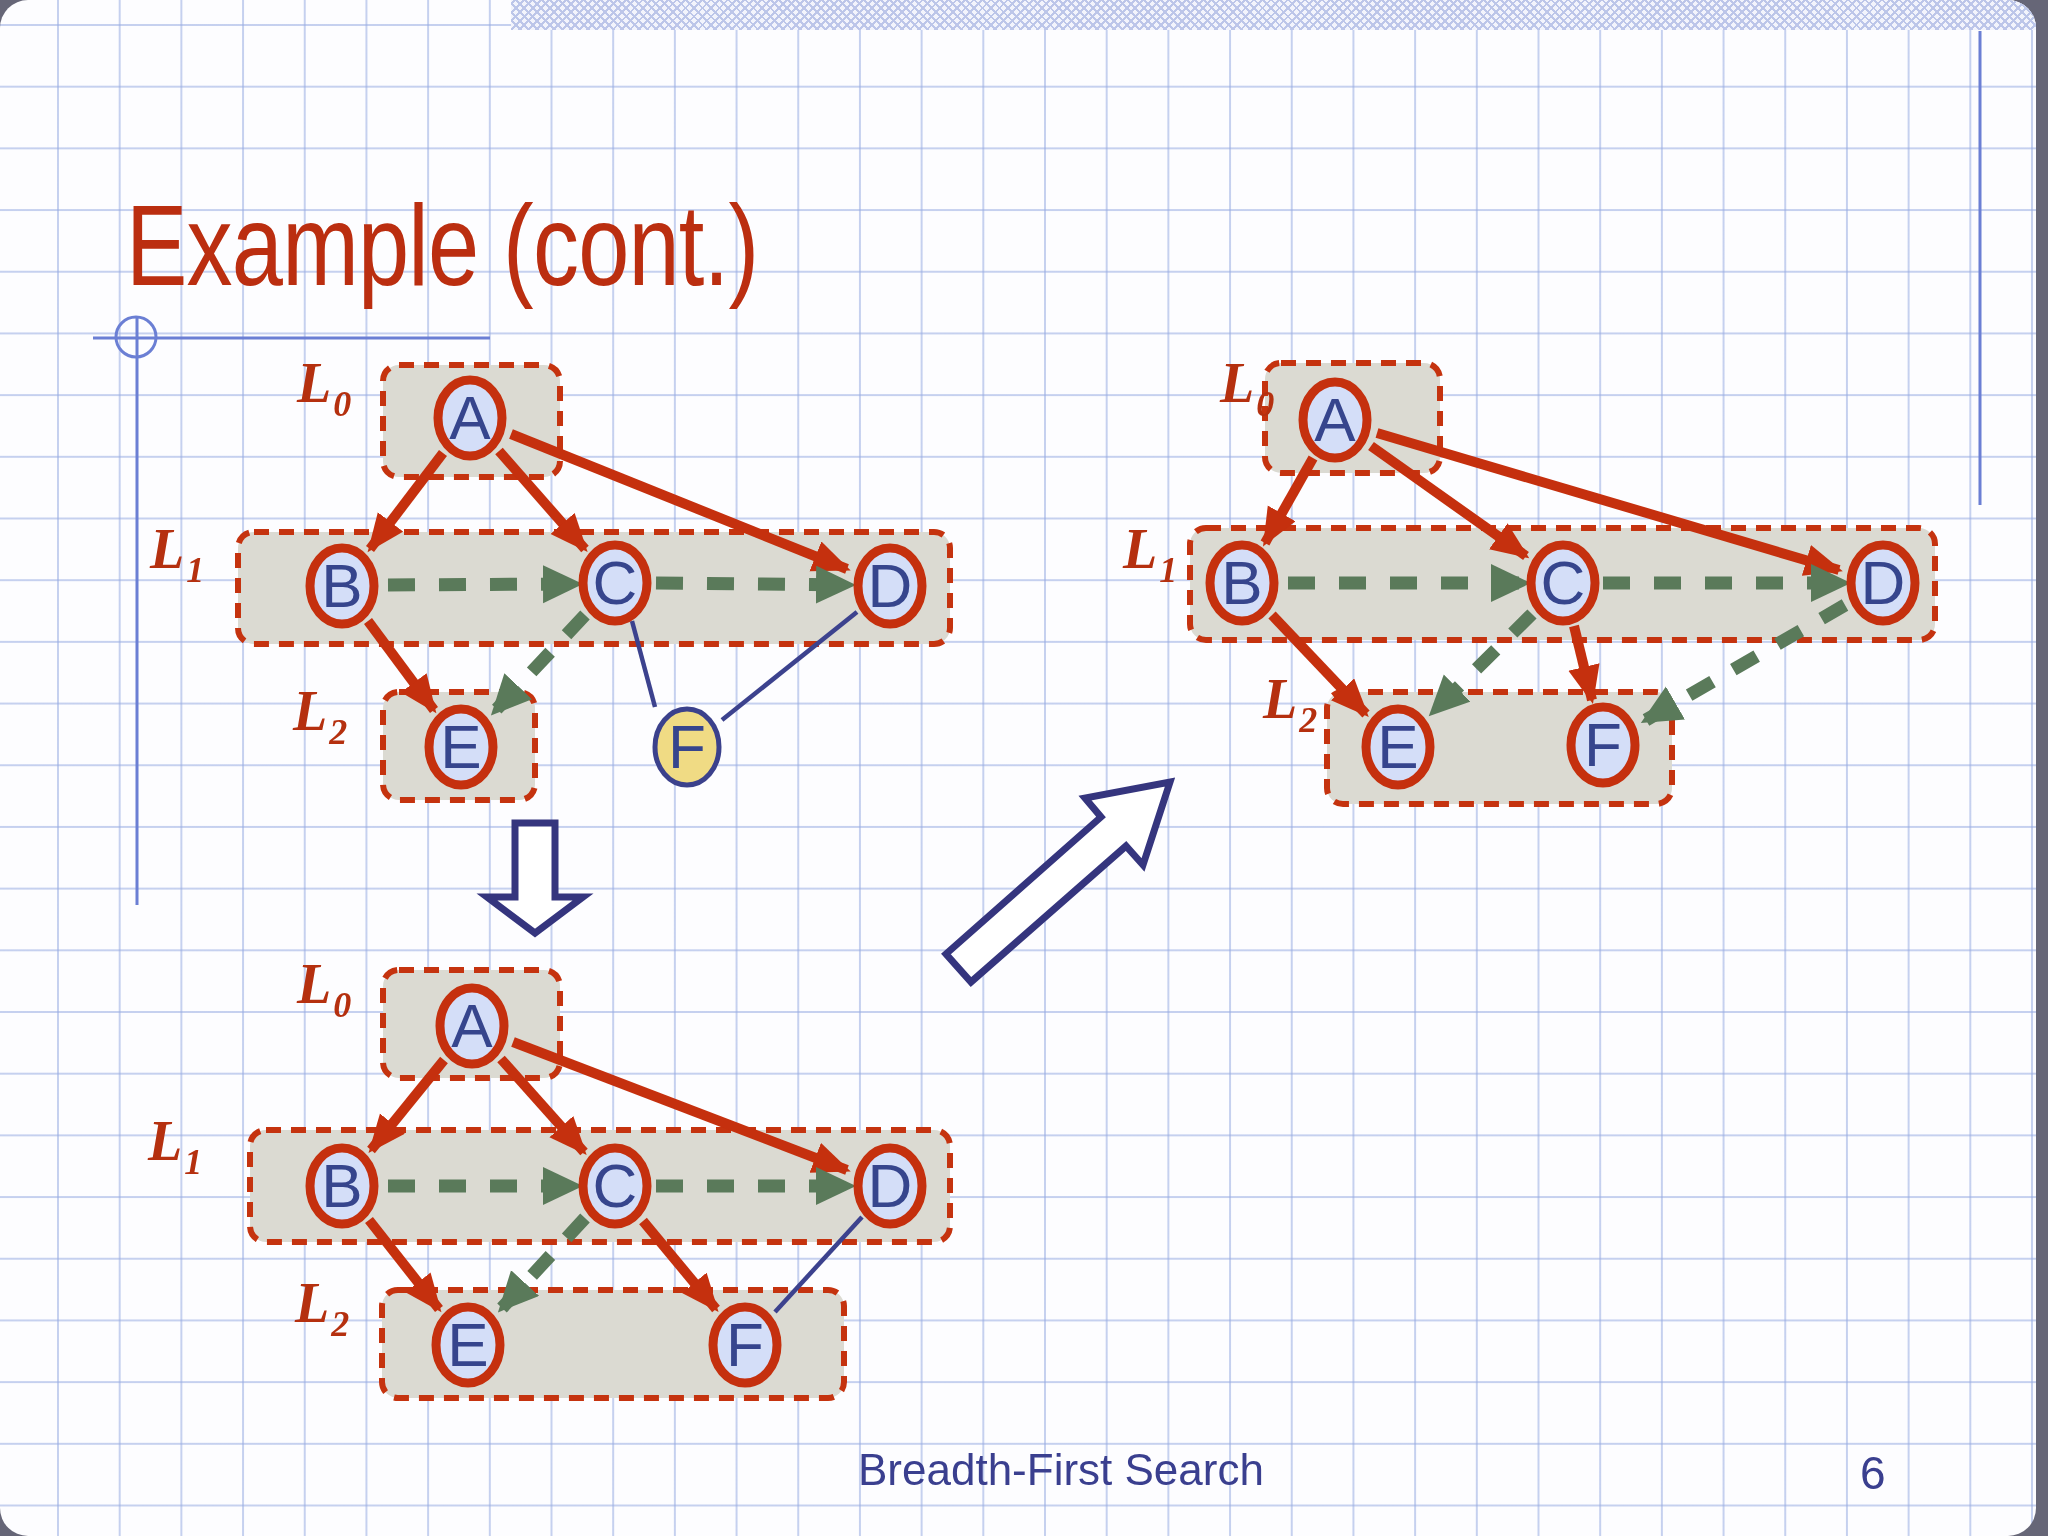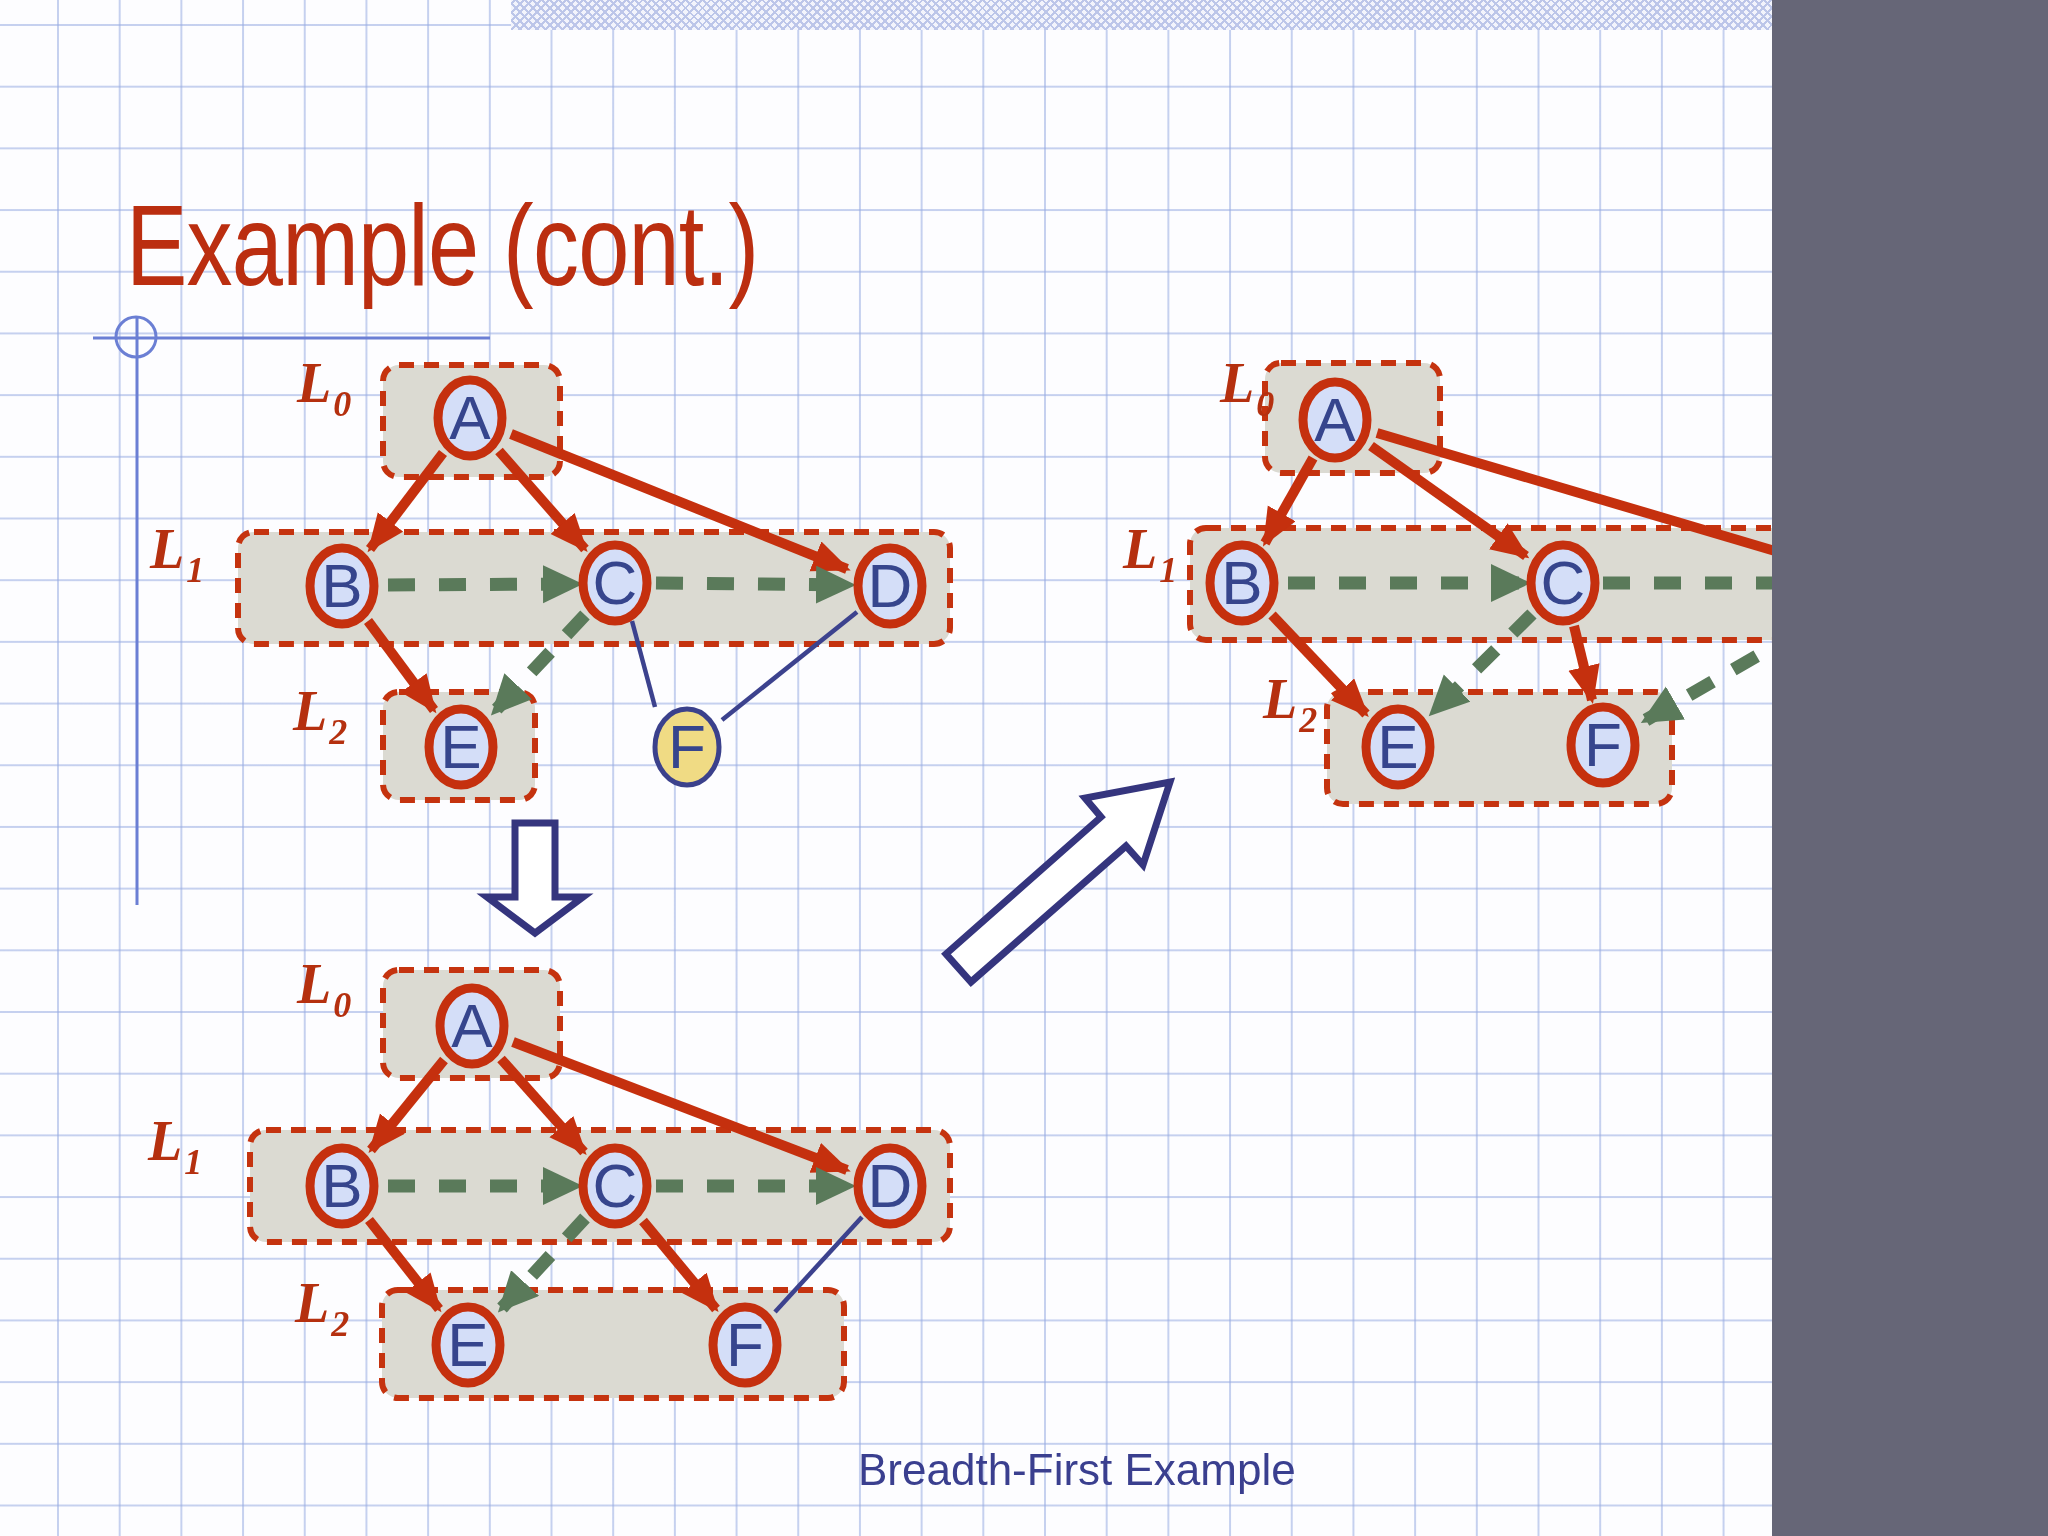--- a/index.html
+++ b/index.html
@@ -1,24 +1,25 @@
 <!DOCTYPE html>
 <html><head>
 <meta charset="utf-8">
 <style>
   html,body{margin:0;padding:0;background:#667;}
   .slide{
-    position:relative; width:1772px; height:1536px; overflow:hidden;
+    position:relative; width:2036px; height:1536px; overflow:hidden;
     background-color:#fdfdff;
     background-image:
       linear-gradient(to right, rgba(152,172,226,.55) 2px, transparent 2px),
       linear-gradient(to bottom, rgba(152,172,226,.55) 2px, transparent 2px);
     background-size:61.7px 61.7px;
     background-position:57px 24px;
     font-family:"Liberation Sans", sans-serif;
+    border-radius:28px;
   }
   .hatch-strip{
     position:absolute; left:511px; top:0; width:1537px; height:30px;
     background:
       repeating-linear-gradient(45deg,  #bcc6e9 0 2px, transparent 2px 6px),
       repeating-linear-gradient(-45deg, #bcc6e9 0 2px, transparent 2px 6px),
       #f2f4fc;
   }
   .page-title{
     position:absolute; left:126px; top:188px;
@@ -163,16 +164,16 @@
           <text x="1220" y="402" class="lvl-label"><tspan>L</tspan><tspan class="lvl-sub" dy="14" dx="2">0</tspan></text>
           <text x="1123" y="568" class="lvl-label"><tspan>L</tspan><tspan class="lvl-sub" dy="14" dx="2">1</tspan></text>
           <text x="1263" y="718" class="lvl-label"><tspan>L</tspan><tspan class="lvl-sub" dy="14" dx="2">2</tspan></text>
         </g>
       </g>
 
     <polygon class="hollow-arrow" points="515,823 555,823 555,897 583,897 535,933 487,897 515,897"></polygon>
     <polygon class="hollow-arrow" points="971,982 1126,846 1143,865 1170,782 1085,798 1101,817 946,954"></polygon>
   </svg>
 
-  <div class="footer-center">Breadth-First Example</div>
+  <div class="footer-center">Breadth-First Search</div>
   <div class="footer-page">6</div>
 
 </div>
 
 </body></html>

